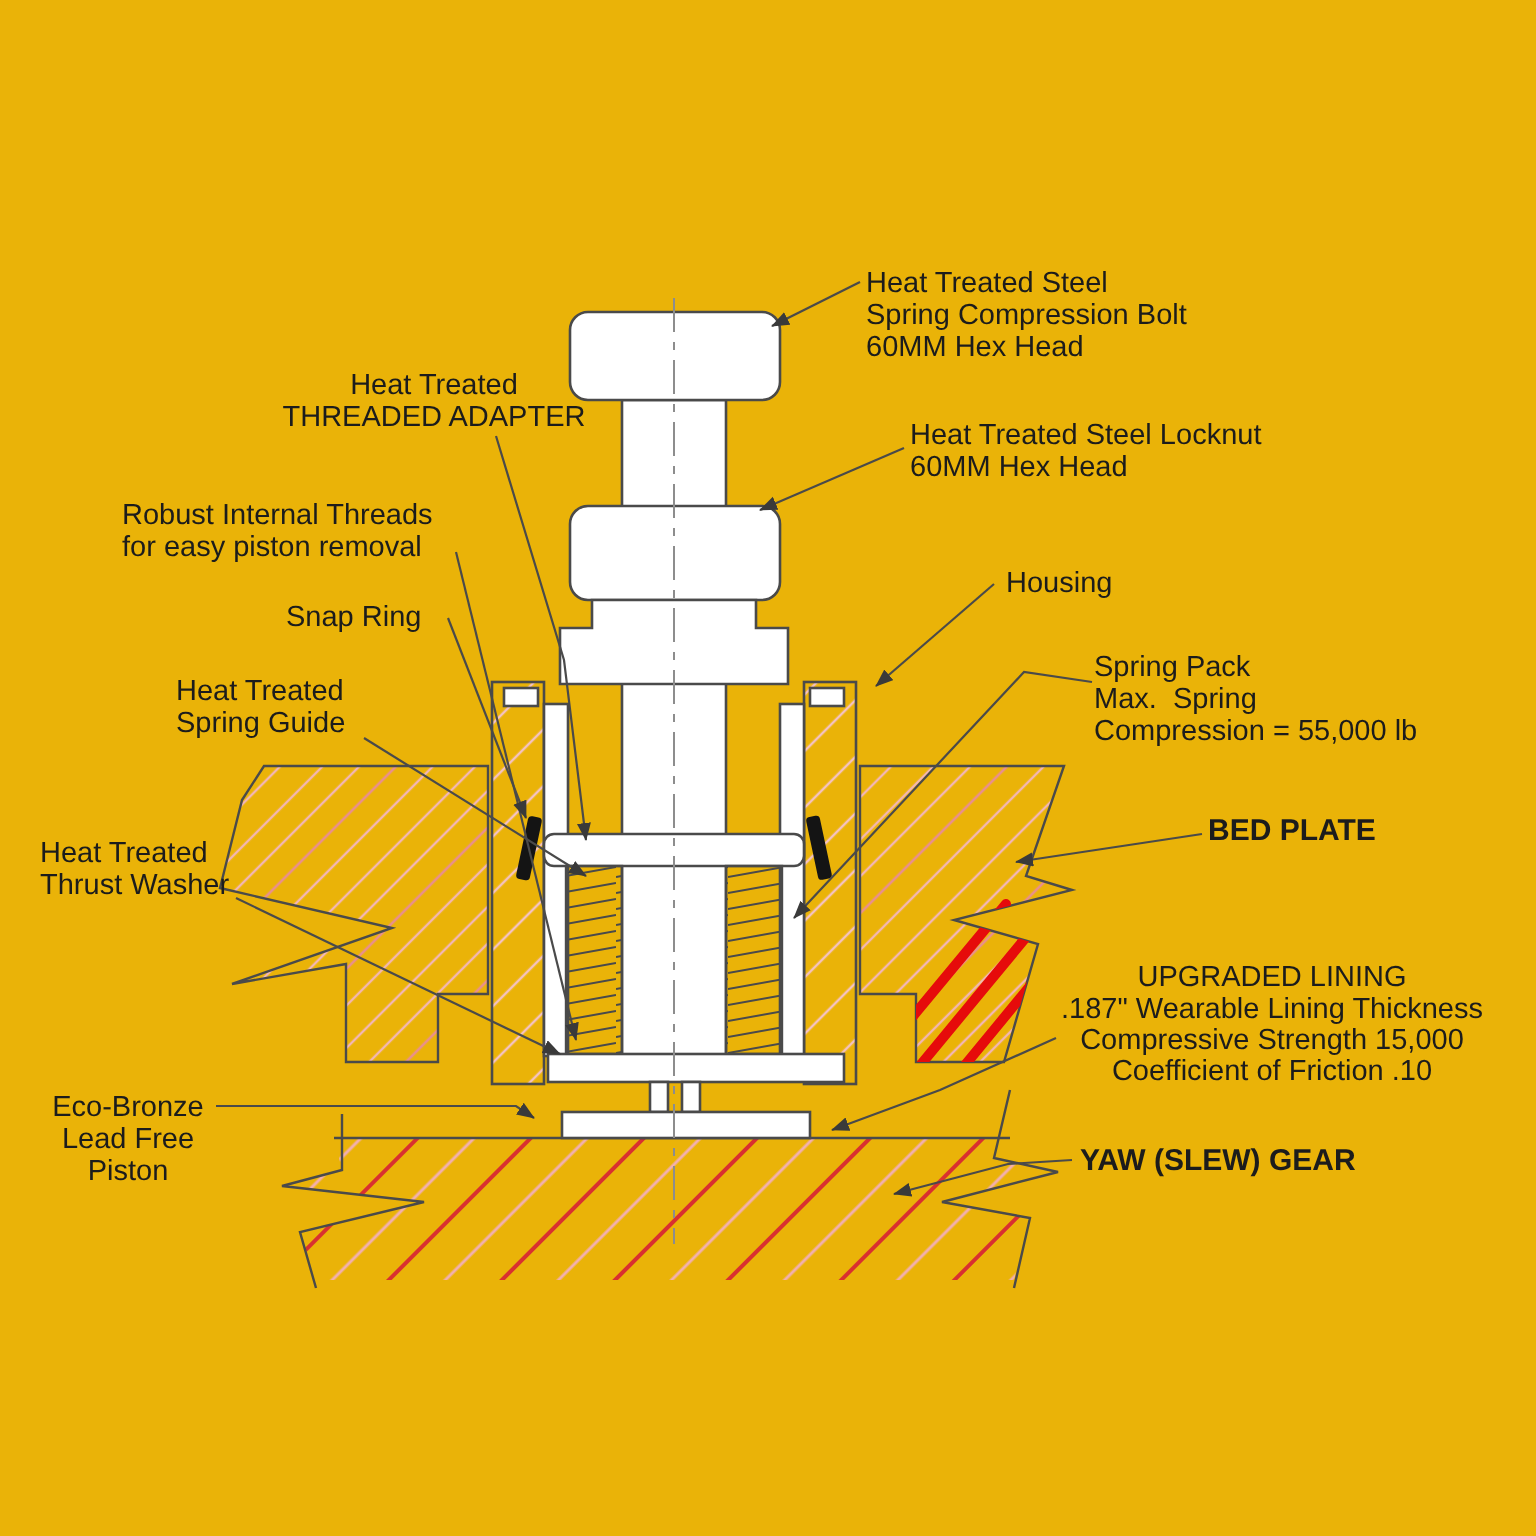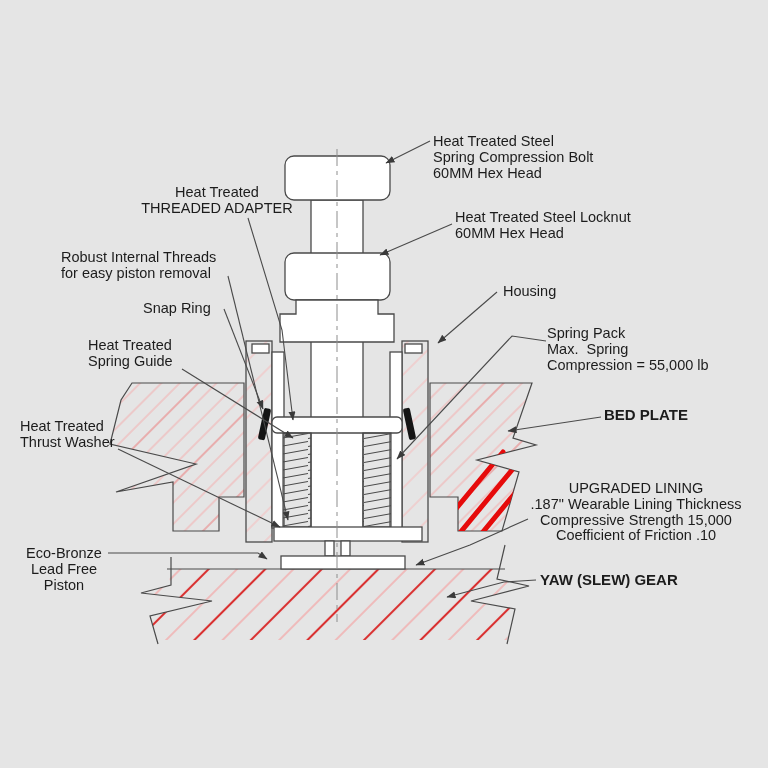--- a/index.html
+++ b/index.html
@@ -1,16 +1,16 @@
 <!DOCTYPE html>
 <html><head>
 <meta charset="utf-8">
 <style>
   html,body{margin:0;padding:0;background:#ffffff;}
-  #stage{width:768px;height:768px;background:#e5e5e5;position:relative;overflow:hidden;
+  #stage{width:768px;height:768px;background:#eab308;position:relative;overflow:hidden;
          font-family:"Liberation Sans", sans-serif;text-decoration:underline;}
   svg{display:block;}
   text{font-family:"Liberation Sans", sans-serif;font-size:14.5px;fill:#1c1c1c;}
   text.bold{font-weight:700;font-size:15px;}
   .outline{fill:#ffffff;stroke:#4a4a4a;stroke-width:1.3;}
   .thin{fill:none;stroke:#4a4a4a;stroke-width:1.2;}
   .leader{fill:none;stroke:#4a4a4a;stroke-width:1.1;}
 </style>
 </head>
 <body>

